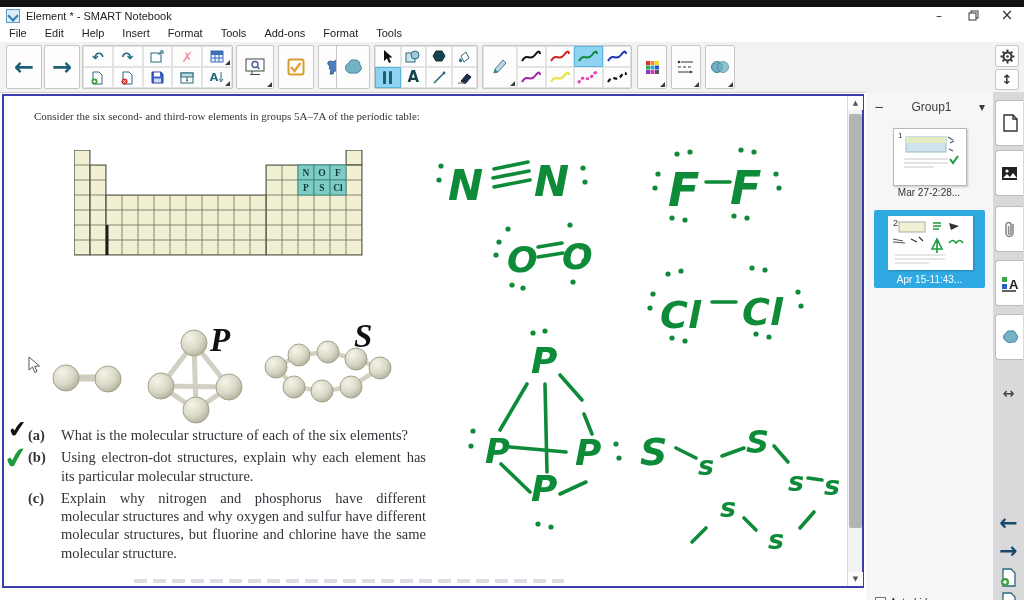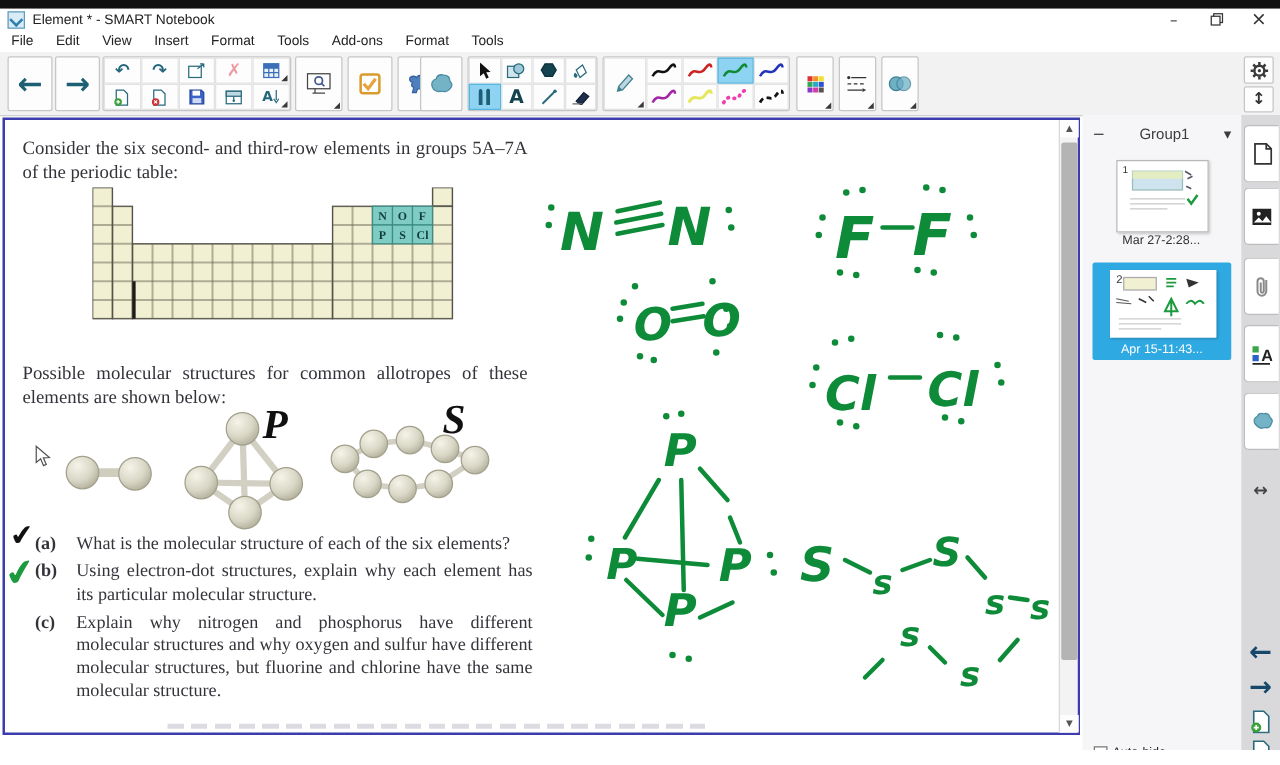--- a/index.html
+++ b/index.html
@@ -30,21 +30,21 @@
   .cell{display:flex;align-items:center;justify-content:center;border:1px solid #e3e3e3;box-sizing:border-box;position:relative;}
   .sel{background:#8fd3f3;border-color:#57b5de;}
   .teal{color:#25677c;}
   .tri::after{content:"";position:absolute;right:1px;bottom:1px;border-left:5px solid transparent;border-bottom:5px solid #3a3a3a;}
   .big-arrow{font-size:24px;font-weight:bold;color:#1d5f73;}
   svg{display:block;}
 
   
   .canvas{left:2px;top:94px;width:858px;height:490px;background:#fff;border:2px solid #3c3cae;box-sizing:content-box;}
   .serif{font-family:"Liberation Serif",serif;color:#34333a;}
-  .para{font-size:15px;line-height:1.26;text-align:justify;}
+  .para{font-size:11px;line-height:1.26;text-align:justify;margin-left:16px;}
   .q-item{position:relative;padding-left:33px;margin-bottom:4px;font-size:14.5px;line-height:1.26;text-align:justify;}
   .q-id{position:absolute;left:0;top:0;font-weight:bold;}
   .q-check{position:absolute;font-family:"DejaVu Sans",sans-serif;font-weight:bold;}
   .chk-black{color:#111;font-size:23px;left:-20px;top:-8px;transform:rotate(-6deg);}
   .chk-green{color:#1b9a3e;font-size:29px;left:-24px;top:-4px;transform:rotate(-10deg);}
   .hand-label{font-family:"Liberation Serif",serif;font-style:italic;font-weight:bold;color:#101010;}
   .fineprint{background:repeating-linear-gradient(90deg,#c8c8d2 0 13px,transparent 13px 19px);opacity:.65;}
 
   
   .vscroll{right:0;top:0;width:15px;height:100%;background:#f3f3f3;border-left:1px solid #d9d9d9;box-sizing:border-box;}
@@ -86,21 +86,21 @@
             <rect x="1" y="3" width="7" height="7" fill="#fff" stroke="#333"></rect>
           </svg>
       </span>
       <span class="win-btn icon" style="font-size:15px">×</span>
     </span>
   </div>
 
   <div class="ab menubar">
     <span class="menu-item">File</span>
     <span class="menu-item">Edit</span>
-    <span class="menu-item">View</span>
+    <span class="menu-item">Help</span>
     <span class="menu-item">Insert</span>
     <span class="menu-item">Format</span>
     <span class="menu-item">Tools</span>
     <span class="menu-item">Add-ons</span>
     <span class="menu-item">Format</span>
     <span class="menu-item">Tools</span>
   </div>
 
   <div class="ab toolbar">
     <div class="tb" style="left:6px;top:3px;width:36px;height:44px;">
@@ -361,21 +361,20 @@
         <rect x="256" y="30" width="16" height="15" fill="#7fccc4" stroke="#3d8c85"></rect>
         <text x="232" y="26">N</text>
         <text x="248" y="26">O</text>
         <text x="264" y="26">F</text>
         <text x="232" y="41">P</text>
         <text x="248" y="41">S</text>
         <text x="264" y="41">Cl</text>
       </g>
     </svg>
 
-    <div class="ab serif para" style="left:14px;top:194px;width:404px;">Possible molecular structures for common allotropes of these elements are shown below:</div>
 
     <svg class="ab" style="left:0;top:0;" width="856" height="488" viewBox="0 0 856 488">
       <defs>
         <radialGradient id="sph" cx="35%" cy="30%" r="75%">
           <stop offset="0%" stop-color="#f6f4e8"></stop>
             <stop offset="60%" stop-color="#d9d7c6"></stop>
             <stop offset="100%" stop-color="#b3b19d"></stop>
         </radialGradient>
       </defs>
 

